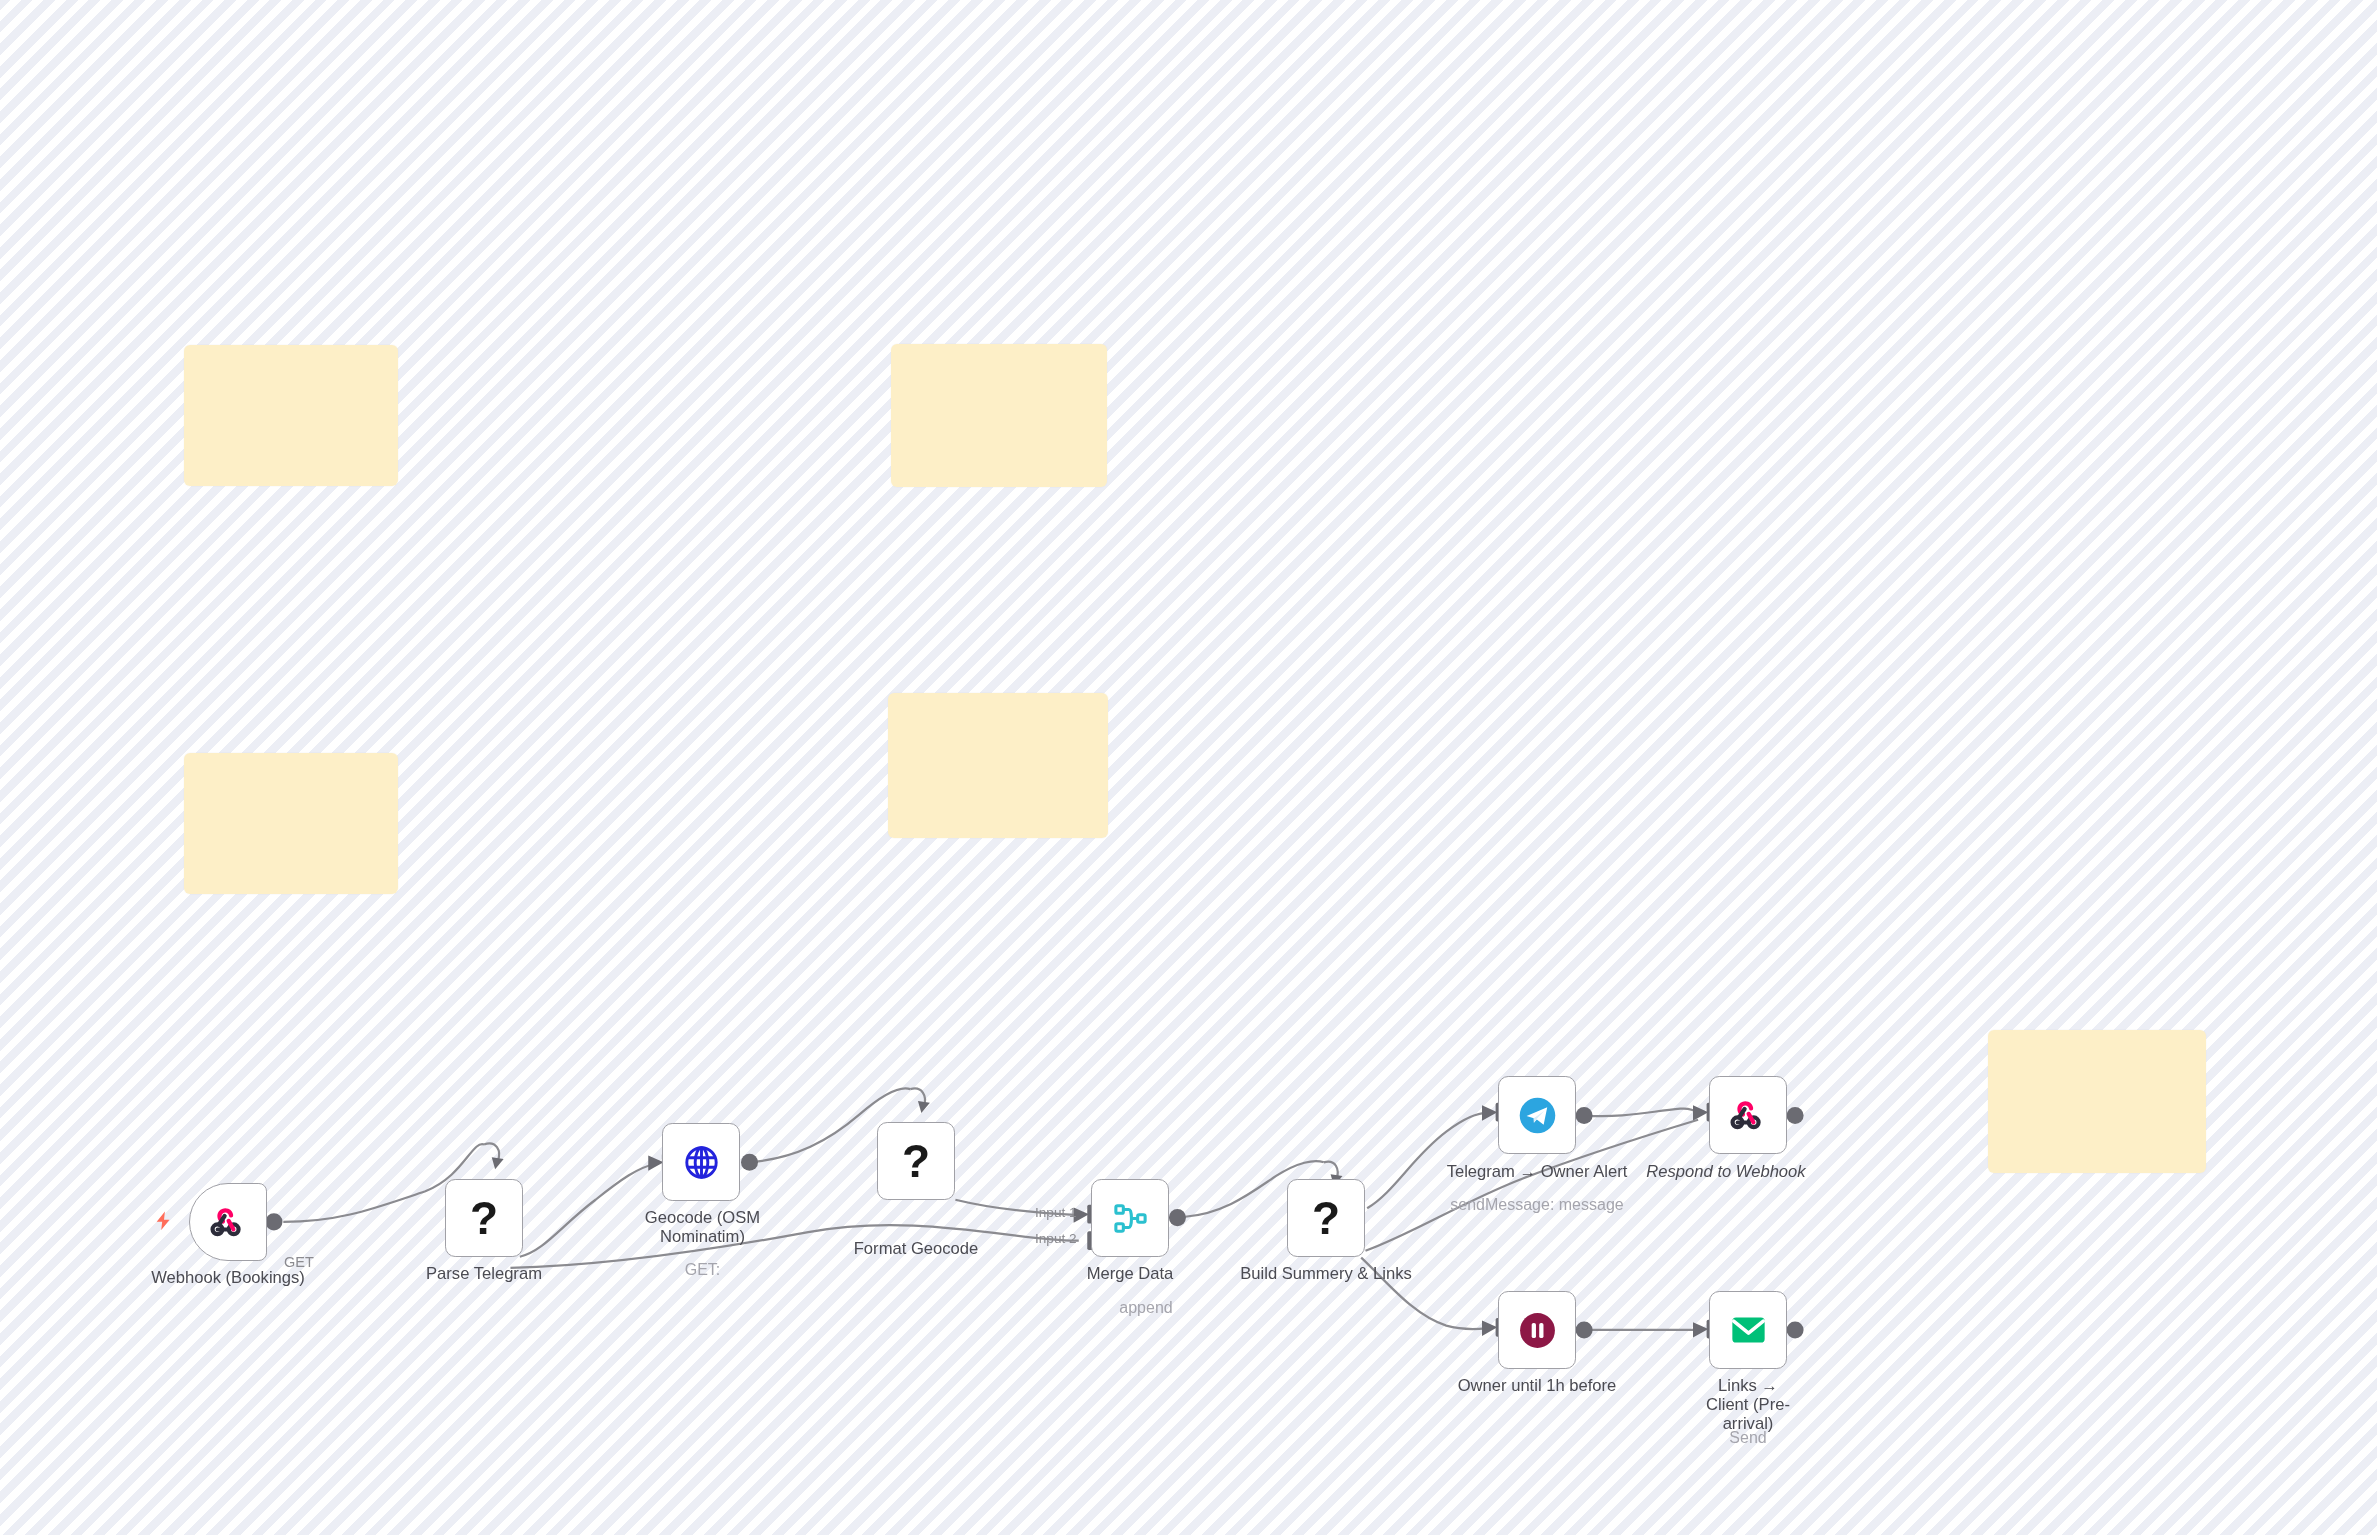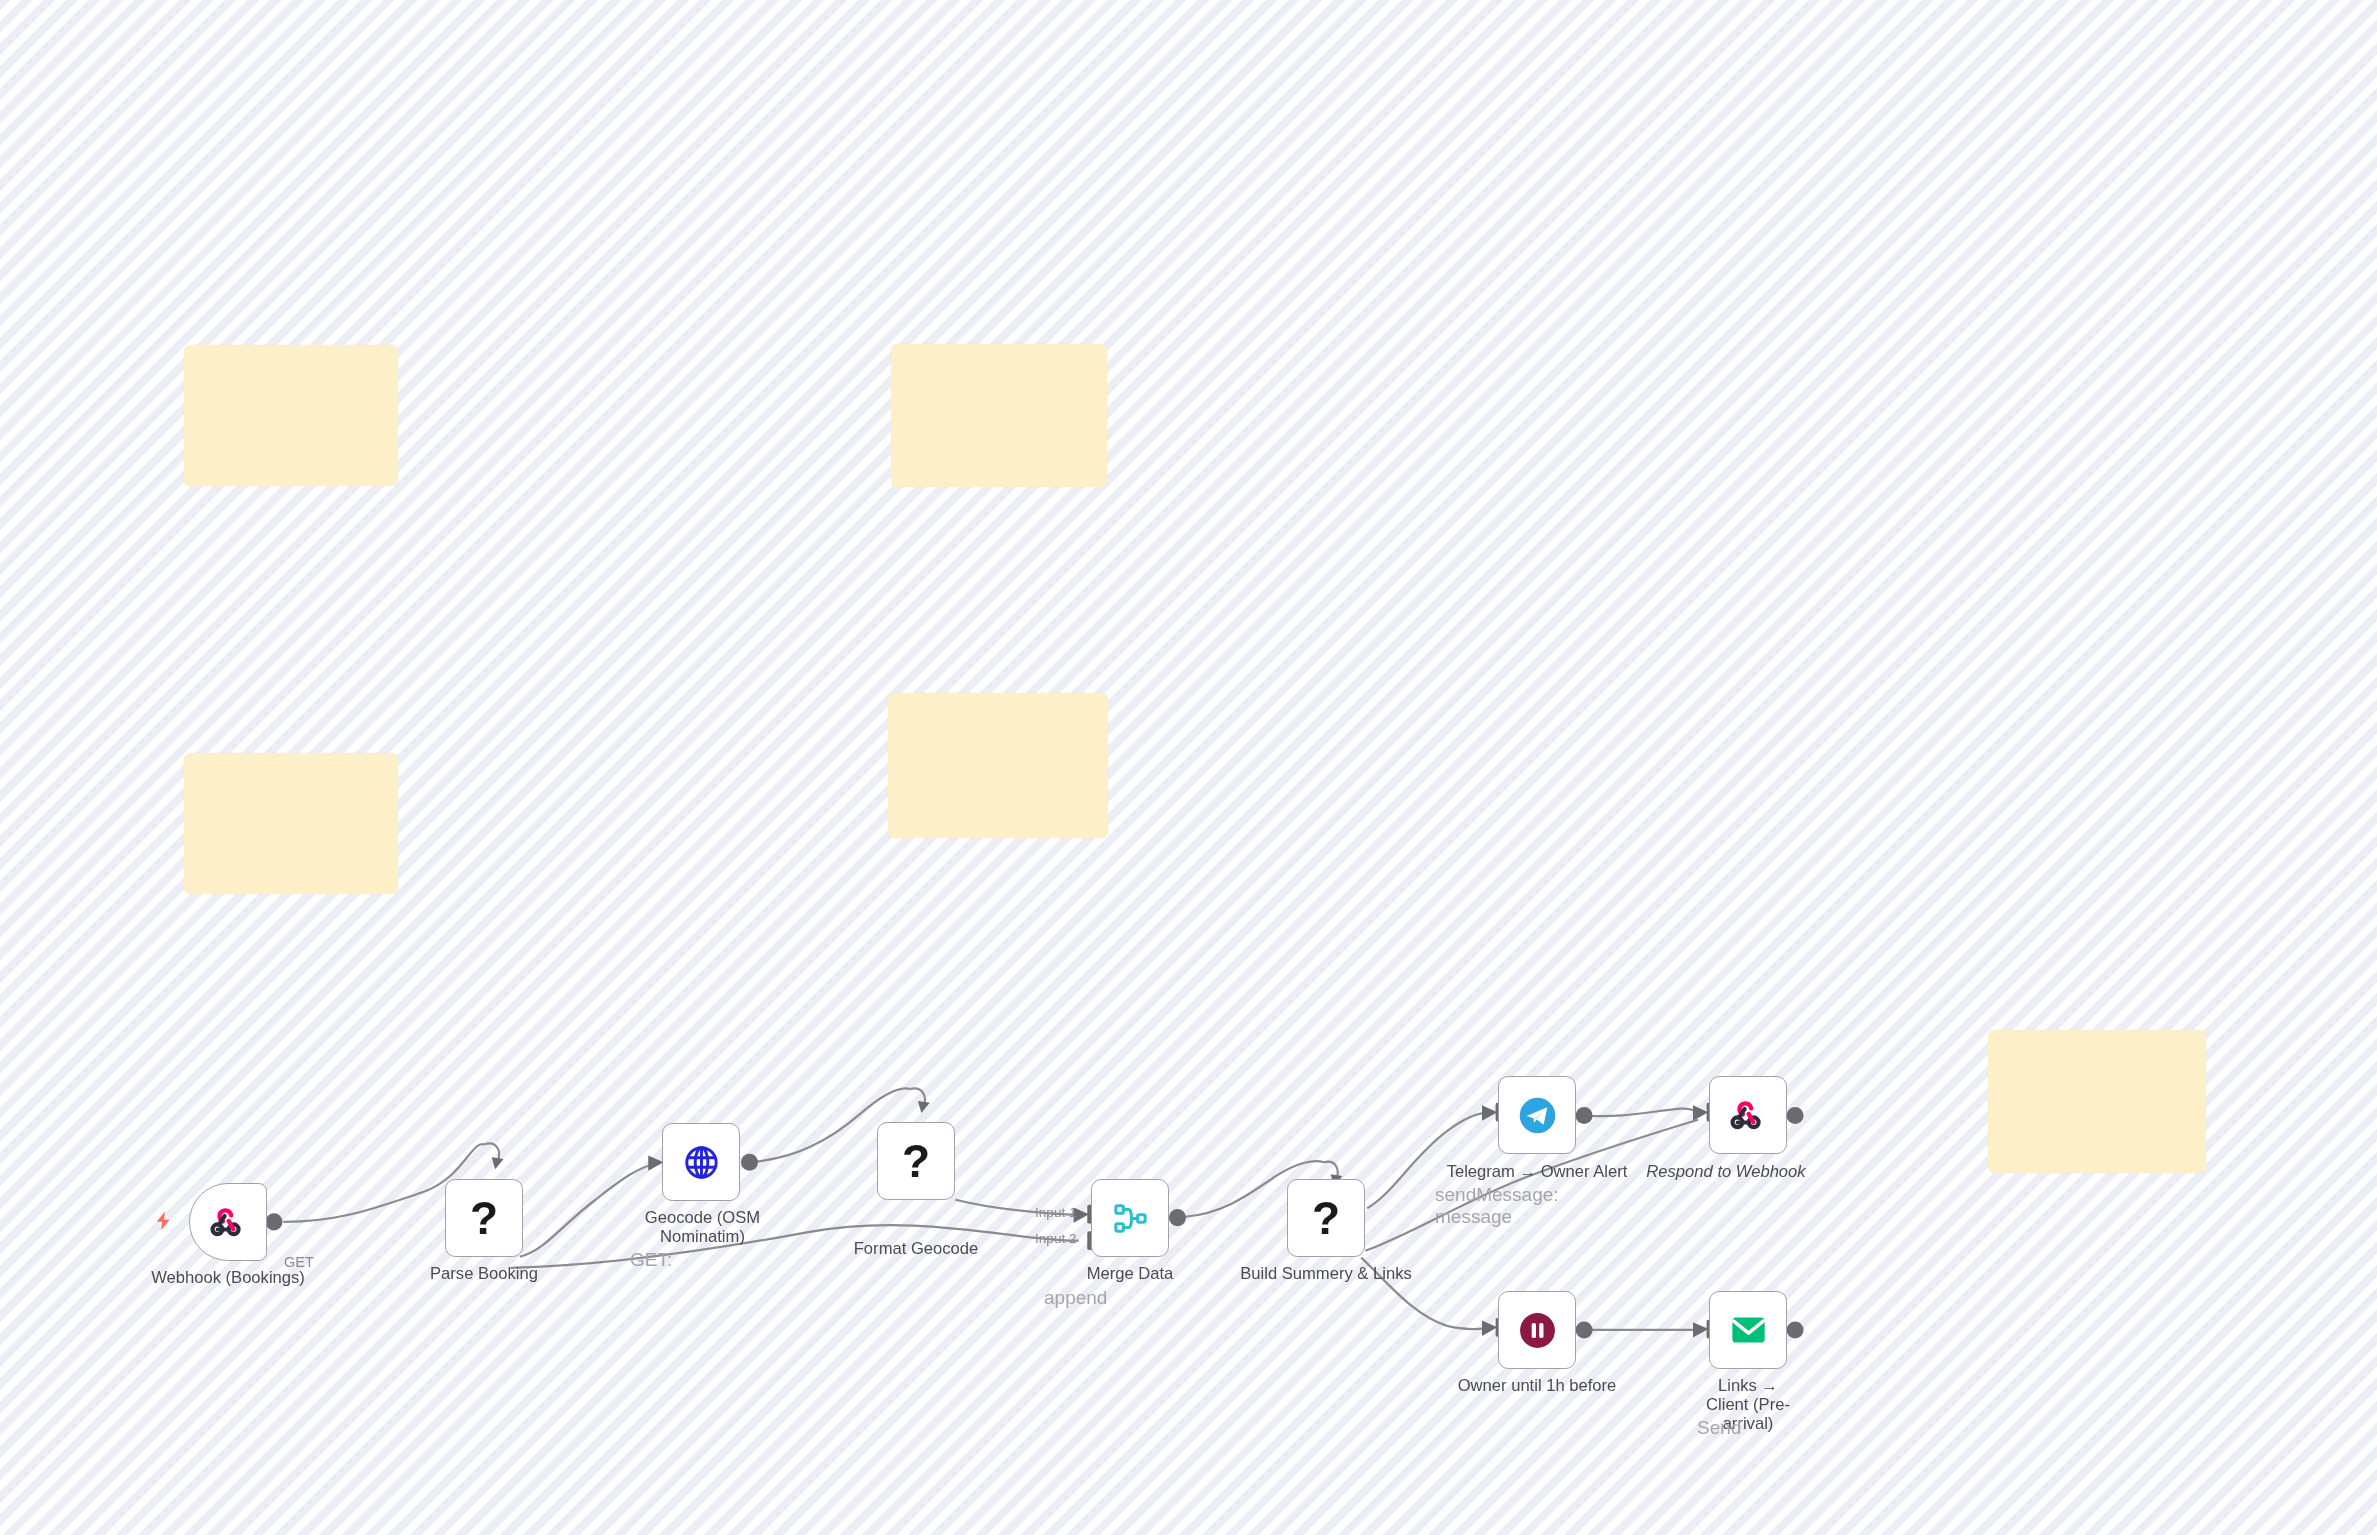--- a/index.html
+++ b/index.html
@@ -84,25 +84,27 @@
     position: absolute;
     text-align: center;
     font-family: "Liberation Sans", sans-serif;
     font-size: 16.6px;
     color: #4b4b52;
     line-height: 1.15;
     pointer-events: none;
   }
   .node-subcaption {
     position: absolute;
-    font-family: "Liberation Sans", sans-serif;
-    font-size: 19px;
+    text-align: center;
+    font-family: "Liberation Sans", sans-serif;
+    font-size: 16px;
     color: #a5a5ad;
     line-height: 1.15;
     pointer-events: none;
+    margin-top: 12px;
   }
   .port-label {
     position: absolute;
     font-family: "Liberation Sans", sans-serif;
     font-size: 13.6px;
     color: #8b8b90;
     white-space: nowrap;
   }
   .bolt {
     position: absolute;
@@ -198,21 +200,21 @@
       </svg>
     </span>
   </div>
   <div class="node-caption" style="left:126px; top:1268px; width:204px;">Webhook (Bookings)</div>
 
   <div class="node" style="left:445px; top:1179px; width:78px; height:78px;">
     <span class="node-icon">
       <span class="qmark">?</span>
     </span>
   </div>
-  <div class="node-caption" style="left:382px; top:1264px; width:204px;">Parse Booking</div>
+  <div class="node-caption" style="left:382px; top:1264px; width:204px;">Parse Telegram</div>
 
   <div class="node" style="left:662px; top:1123px; width:78px; height:78px;">
     <span class="node-icon">
       <svg width="41" height="41" viewBox="0 0 24 24" aria-hidden="true">
         <g fill="none" stroke="#2323dc" stroke-width="1.7">
           <circle cx="12" cy="12" r="8.6"></circle>
           <ellipse cx="12" cy="12" rx="3.7" ry="8.6"></ellipse>
           <path d="M3.5 9.2 H20.5 M3.5 14.8 H20.5 M12 3.4 V20.6"></path>
         </g>
       </svg>

